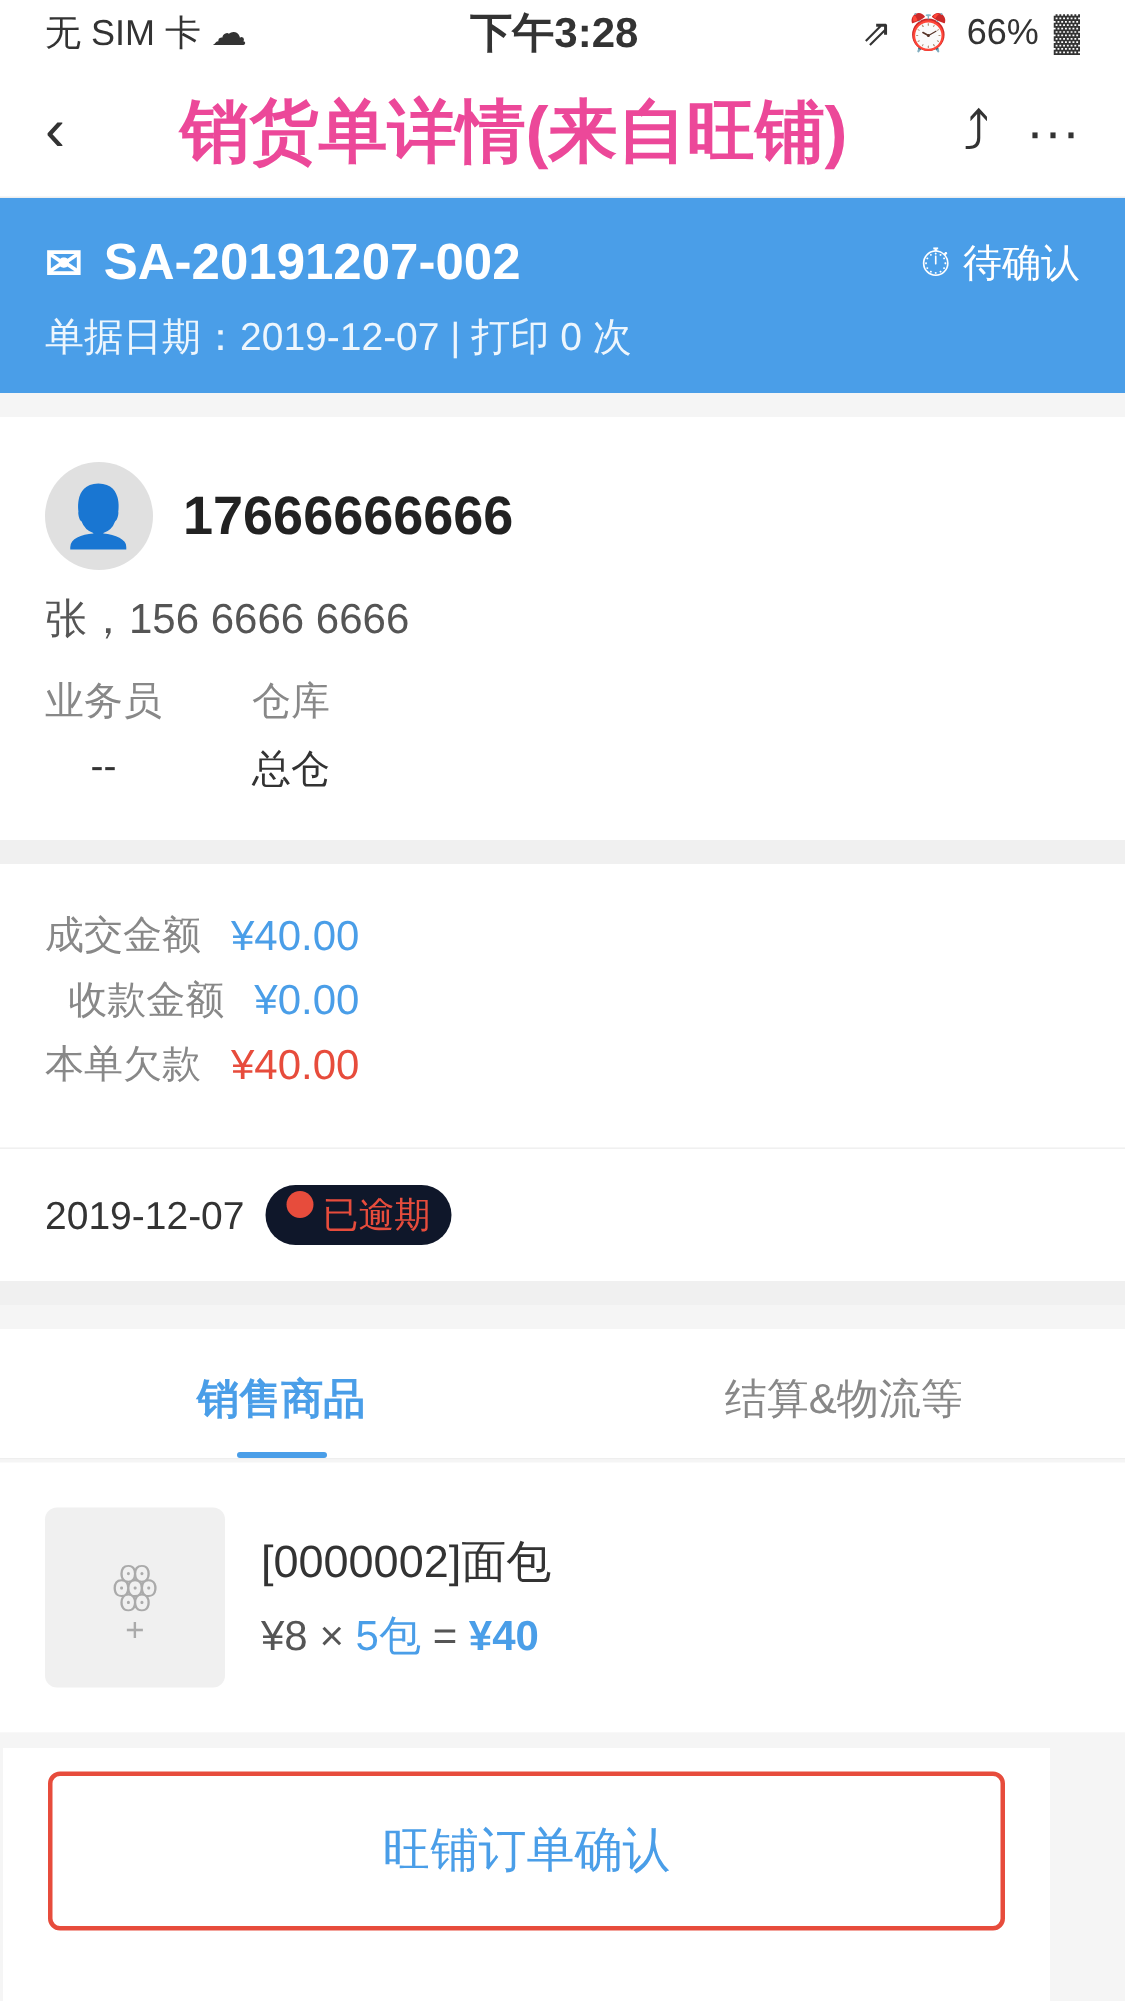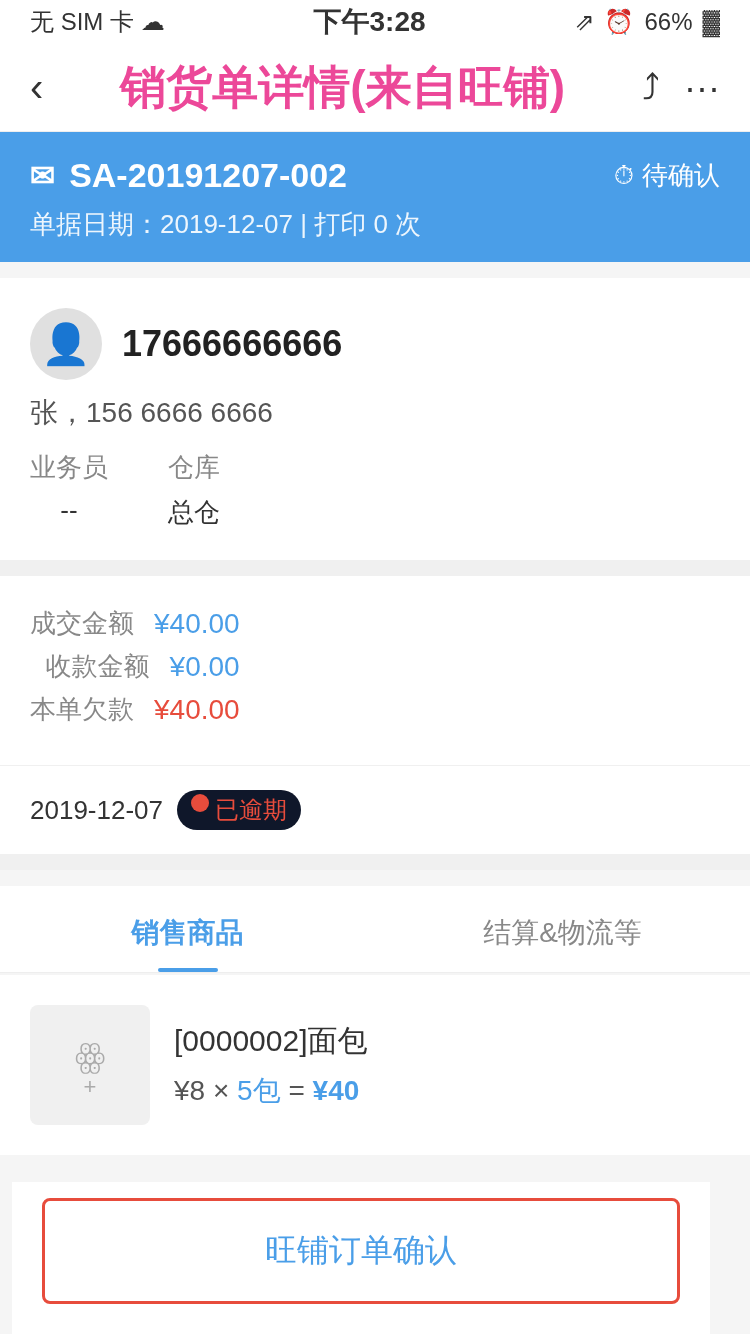--- a/index.html
+++ b/index.html
@@ -260,24 +260,24 @@
     
     .empty-space {
       height: 280px;
       background: #f5f5f5;
     }
 
     
     .bottom-bar {
       position: fixed;
       bottom: 0;
-      left: 12px;
+      left: 2px;
       width: 698px;
       background: #fff;
-      padding: 16px 30px 30px;
+      padding: 16px 30px 47px;
     }
     .confirm-btn {
       display: block;
       width: 100%;
       padding: 28px 0;
       text-align: center;
       font-size: 32px;
       font-weight: 500;
       color: #4a9ee8;
       background: #fff;

